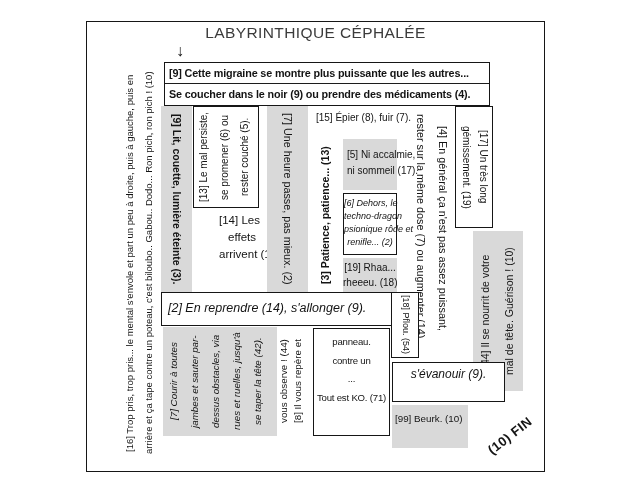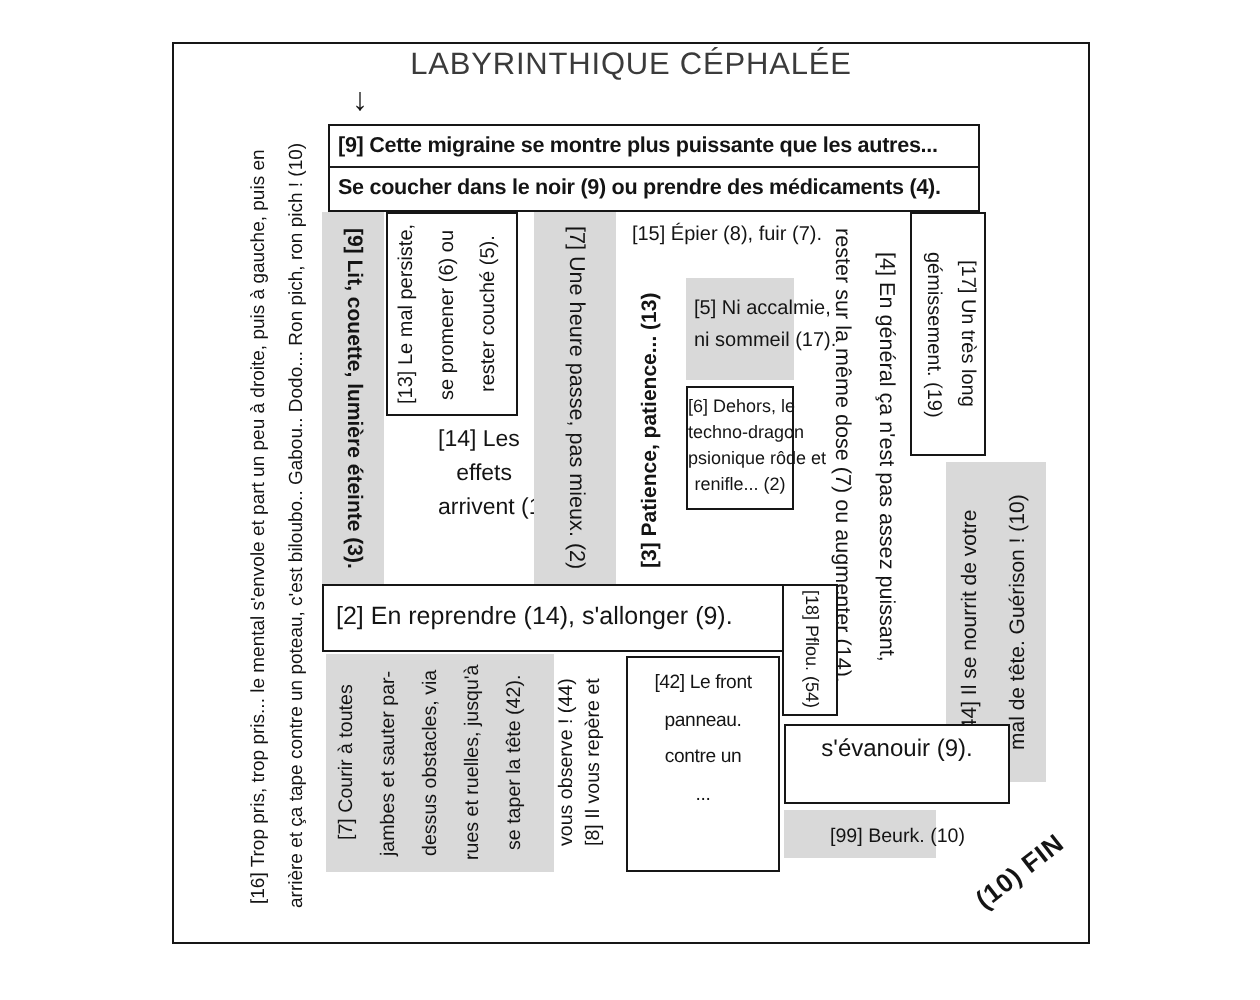--- a/index.html
+++ b/index.html
@@ -7,21 +7,21 @@
         font-family:"Liberation Sans",sans-serif;color:#141414;}
   .frame{position:absolute;left:86px;top:21px;width:459px;height:451px;
          border:1.5px solid #161616;box-sizing:border-box;}
   .title{position:absolute;left:86px;top:24px;width:459px;text-align:center;
          font-size:15.5px;letter-spacing:0.4px;color:#3b3b3b;}
   .arrow{position:absolute;left:176px;top:42px;font-size:16px;font-weight:bold;}
   .cell{position:absolute;box-sizing:border-box;overflow:visible;}
   .gray{background:#d9d9d9;}
   .boxed{border:1.4px solid #161616;background:#fff;}
   .bold{font-weight:bold;}
-  .ital{}
+  .ital{font-style:italic;}
   .vtb{writing-mode:vertical-rl;text-align:center;}
   .vbt{writing-mode:vertical-rl;text-align:center;transform:rotate(180deg);}
   .vbtr{writing-mode:vertical-lr;text-align:center;transform:rotate(180deg);}
   .l{white-space:nowrap;}
   
   .c1 {left:164px;top:62px;width:326px;height:44px;border-width:1.6px;
        font-size:10.8px;letter-spacing:-0.15px;}
   .c1 .l{height:20.4px;line-height:20.4px;padding:0 4px;}
   .c1 .l2{border-top:1px solid #1c1c1c;}
   .c16{left:120px;top:58px;width:38px;height:410px;font-size:9.5px;line-height:19px;}
@@ -43,22 +43,22 @@
   .c44{left:473px;top:231px;width:50px;height:160px;font-size:10.5px;line-height:24px;}
   .c2 {left:161px;top:292px;width:247px;height:34px;font-size:12.5px;line-height:30px;
        padding-left:6px;}
   .c18{left:391px;top:292px;width:28px;height:66px;font-size:9px;line-height:24px;}
   .c7b{left:163px;top:327px;width:114px;height:109px;font-size:9.8px;line-height:21px;}
   .c8 {left:277px;top:327px;width:27px;height:109px;font-size:9.8px;line-height:13.5px;}
   .c42{left:313px;top:328px;width:77px;height:108px;font-size:9.6px;line-height:18.5px;
        text-align:center;padding-top:4px;letter-spacing:-0.2px;}
   .c71{left:392px;top:362px;width:113px;height:40px;font-size:12px;line-height:17px;
        text-align:center;padding-top:3px;}
-  .c99{left:392px;top:405px;width:76px;height:24px;font-size:9.8px;line-height:27px;
-       padding-left:23px;}
+  .c99{left:392px;top:405px;width:76px;height:43px;font-size:9.8px;line-height:27px;
+       padding-left:3px;}
   .fin{position:absolute;left:484px;top:428px;font-size:13px;font-weight:bold;
        letter-spacing:0.5px;white-space:nowrap;transform:rotate(-38deg);}
 </style>
 </head>
 <body>
 
 <div class="page">
   <div class="frame"></div>
   <div class="title">LABYRINTHIQUE CÉPHALÉE</div>
   <div class="arrow">↓</div>
@@ -106,20 +106,24 @@
     <div class="l">ni sommeil (17).</div>
   </div>
 
   <div class="cell boxed ital c6">
     <div class="l">[6] Dehors, le</div>
     <div class="l">techno-dragon</div>
     <div class="l">psionique rôde et</div>
     <div class="l">renifle... (2)</div>
   </div>
 
+  <div class="cell gray c19">
+    <div class="l">[19] Rhaa...</div>
+    <div class="l">rheeeu. (18)</div>
+  </div>
 
   <div class="cell vtb c4">
     <div class="l">[4] En général ça n'est pas assez puissant,</div>
     <div class="l">rester sur la même dose (7) ou augmenter (14).</div>
   </div>
 
   <div class="cell boxed vtb c17">
     <div class="l">[17] Un très long</div>
     <div class="l">gémissement. (19)</div>
   </div>
@@ -144,24 +148,24 @@
     <div class="l">rues et ruelles, jusqu'à</div>
     <div class="l">se taper la tête (42).</div>
   </div>
 
   <div class="cell vbtr c8">
     <div class="l">[8] Il vous repère et</div>
     <div class="l">vous observe ! (44)</div>
   </div>
 
   <div class="cell boxed c42">
-    <div class="l">[42] Le front</div>
     <div class="l">panneau.</div>
     <div class="l">contre un</div>
     <div class="l">...</div>
+    <div class="l">Tout est KO. (71)</div>
   </div>
 
   <div class="cell boxed ital c71">
     <div class="l">s'évanouir (9).</div>
   </div>
 
   <div class="cell gray c99">
     <div class="l">[99] Beurk. (10)</div>
   </div>
 

